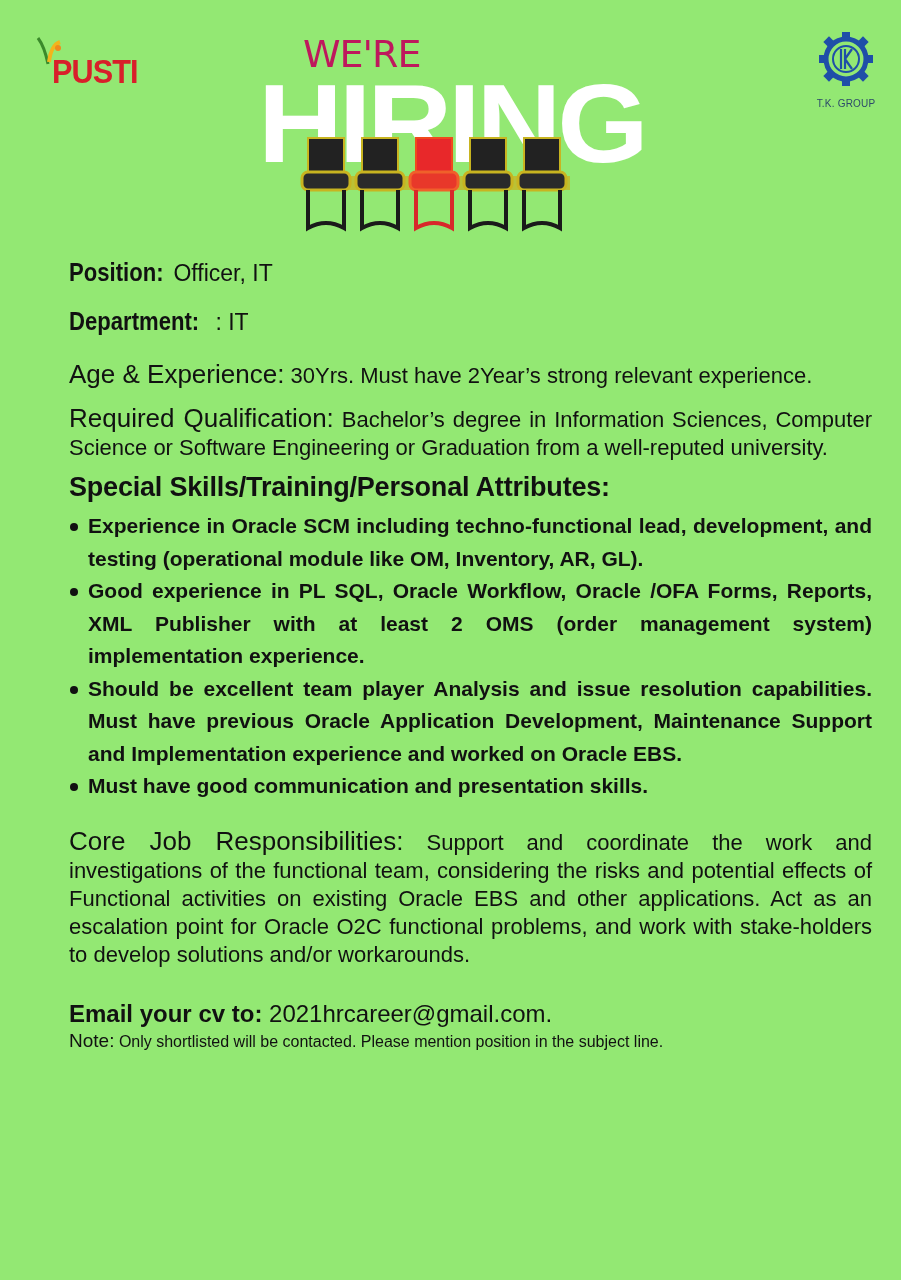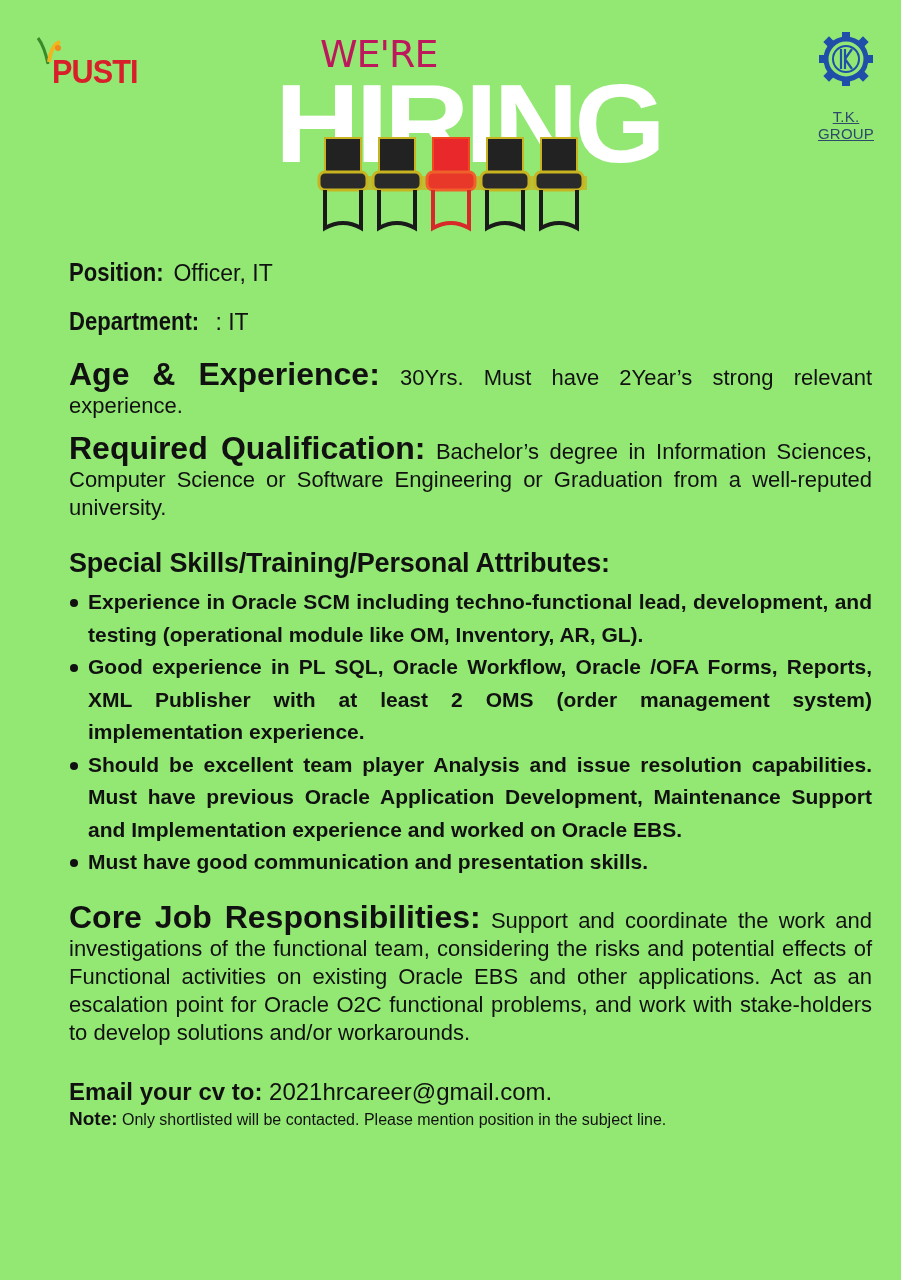--- a/index.html
+++ b/index.html
@@ -12,49 +12,49 @@
     }
     .logo-pusti { position: absolute; left: 30px; top: 30px; width: 140px; height: 70px; }
     .logo-pusti .sprout { position: absolute; left: 4px; top: 2px; }
     .logo-pusti .brand {
       position: absolute; left: 22px; top: 22px;
       font-family: "Liberation Sans", sans-serif; font-weight: bold;
       font-size: 34px; color: #d8202a; letter-spacing: -1px;
       transform: scaleX(0.9); transform-origin: left;
     }
     .logo-tk { position: absolute; left: 806px; top: 32px; width: 80px; text-align: center; }
-    .logo-tk .tk-label { font-size: 15px; color: #2d4a6a; margin-top: 18px; letter-spacing: 0.2px; text-decoration: underline; }
+    .logo-tk .tk-label { font-size: 10px; color: #2d4a6a; margin-top: 8px; letter-spacing: 0.2px; }
 
-    .hero { position: absolute; left: 275px; top: 28px; width: 370px; height: 190px; }
+    .hero { position: absolute; left: 258px; top: 28px; width: 370px; height: 190px; }
     .hero .were {
       position: absolute; left: 45px; top: 4px;
       font-size: 38px; color: #be185d; font-family: "DejaVu Sans", sans-serif; letter-spacing: -1px;
     }
     .hero .hiring {
       position: absolute; left: 0; top: 40px;
       font-size: 112px; font-weight: bold; color: #ffffff;
       font-family: "Liberation Sans", sans-serif; letter-spacing: -4px; line-height: 1;
       transform: scaleX(1.05); transform-origin: left;
     }
     .hero .chairs { position: absolute; left: 42px; top: 100px; }
 
     .content { position: absolute; left: 69px; top: 248px; width: 803px; }
     .kv { font-size: 26px; line-height: 48px; }
     .kv b { font-family: "Liberation Sans", sans-serif; font-weight: bold; transform: scaleX(0.85); display: inline-block; transform-origin: left; margin-right: -14px; }
     .kv span.val { font-size: 23px; }
     .para { font-size: 22px; line-height: 28px; text-align: justify; margin-top: 14px; }
-    .para b { font-weight: bold; font-size: 32px; }
-    .heading { font-size: 27px; font-weight: bold; margin-top: 24px; line-height: 34px; letter-spacing: -0.2px; }
+    .para b { font-weight: normal; font-size: 26px; }
+    .heading { font-size: 27px; font-weight: bold; margin-top: 8px; line-height: 34px; letter-spacing: -0.2px; }
     ul.skills { list-style: none; margin: 6px 0 0 0; padding: 0; font-weight: bold; }
     ul.skills li { position: relative; padding-left: 19px; font-size: 21px; line-height: 32.5px; text-align: justify; }
     ul.skills li::before { content: ""; position: absolute; left: 1px; top: 13px; width: 8px; height: 8px; border-radius: 50%; background: #111; }
     .email { margin-top: 30px; font-size: 24px; line-height: 30px; }
     .email b { font-weight: bold; }
     .note { font-size: 16px; line-height: 24px; }
-    .note b { font-size: 19px; font-weight: bold; }
+    .note b { font-size: 19px; font-weight: normal; }
   </style>
 </head>
 <body>
 
 <div class="logo-pusti">
   <svg class="sprout" width="30" height="34" viewBox="0 0 30 34">
     <path d="M14 32 C12 22, 10 14, 4 6" stroke="#3a8a2a" stroke-width="3" fill="none"></path>
     <path d="M15 30 C16 20, 20 12, 26 10" stroke="#f2b51c" stroke-width="4" fill="none"></path>
     <circle cx="24" cy="16" r="3" fill="#f08a1c"></circle>
   </svg>

